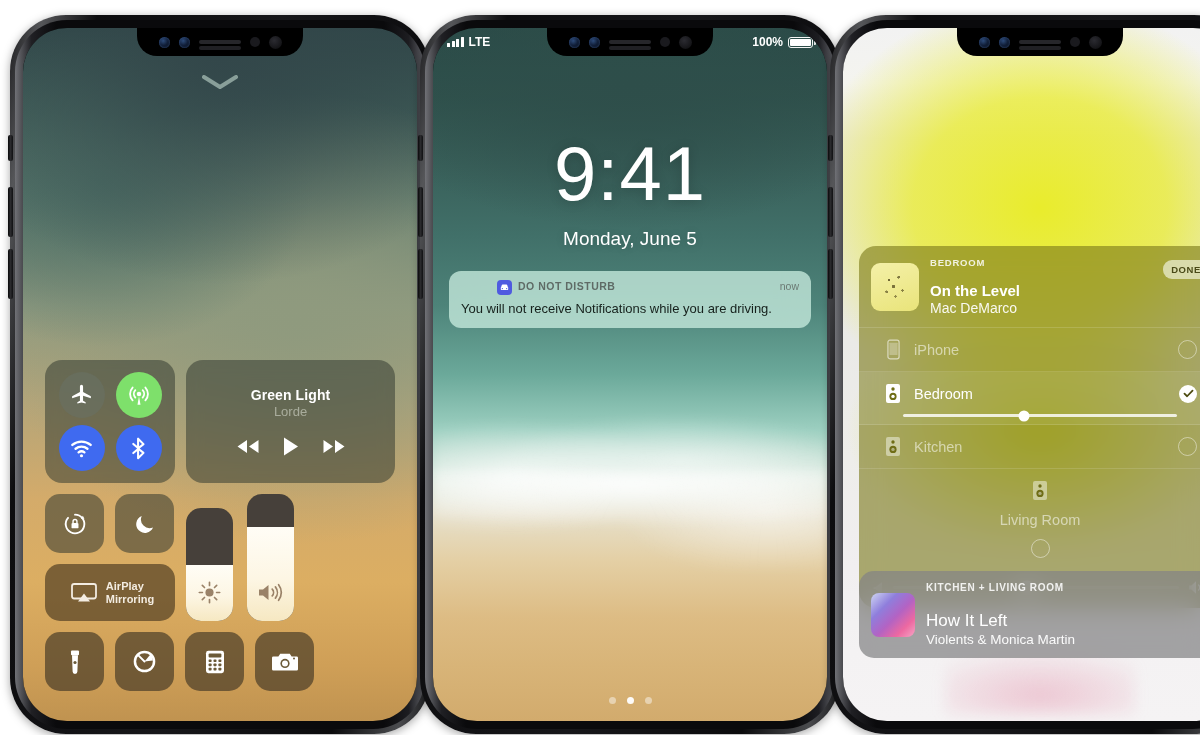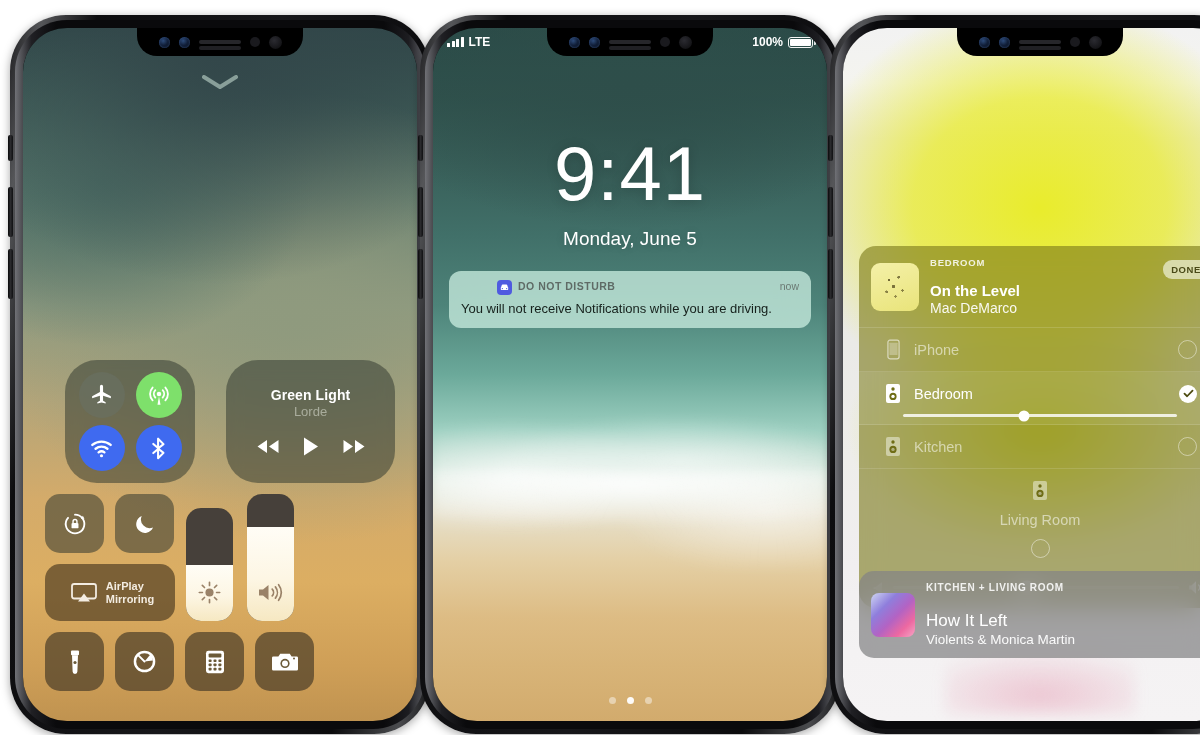--- a/index.html
+++ b/index.html
@@ -74,21 +74,21 @@
       radial-gradient(ellipse 120% 50% at 70% 42%, #8f9a7e 0%, rgba(143,154,126,0) 65%),
       linear-gradient(180deg,
         #2f4648 0%, #3d5a56 12%, #58756a 24%,
         #8e9a80 40%, #b4a579 54%, #d4ab6a 68%,
         #dcae62 80%, #cf9f57 92%, #c09350 100%);
     filter:blur(0px);}
   .cc-chevron{position:absolute;top:46px;left:50%;transform:translateX(-50%);z-index:20;opacity:.55;}
 
   .cc-grid{position:absolute;left:22px;right:22px;top:332px;z-index:25;}
   .cc-row{display:flex;gap:11px;}
-  .cc-card{background:rgba(48,56,46,.52);border-radius:32px;backdrop-filter:blur(8px);margin-left:20px;}
+  .cc-card{background:rgba(48,56,46,.52);border-radius:17px;backdrop-filter:blur(8px);}
 
   .cc-toggles{width:130px;height:123px;display:grid;grid-template-columns:1fr 1fr;
     place-items:center;padding:8px;box-sizing:border-box;}
   .tg{width:46px;height:46px;border-radius:50%;display:flex;align-items:center;justify-content:center;}
   .tg.off{background:rgba(105,112,98,.62);}
   .tg.green{background:#7ee06b;}
   .tg.blue{background:#3f6af0;}
 
   .cc-media{flex:1;height:123px;display:flex;flex-direction:column;align-items:center;justify-content:center;gap:0;}
   .md-title{color:#fff;font-size:14px;font-weight:bold;letter-spacing:.1px;}

